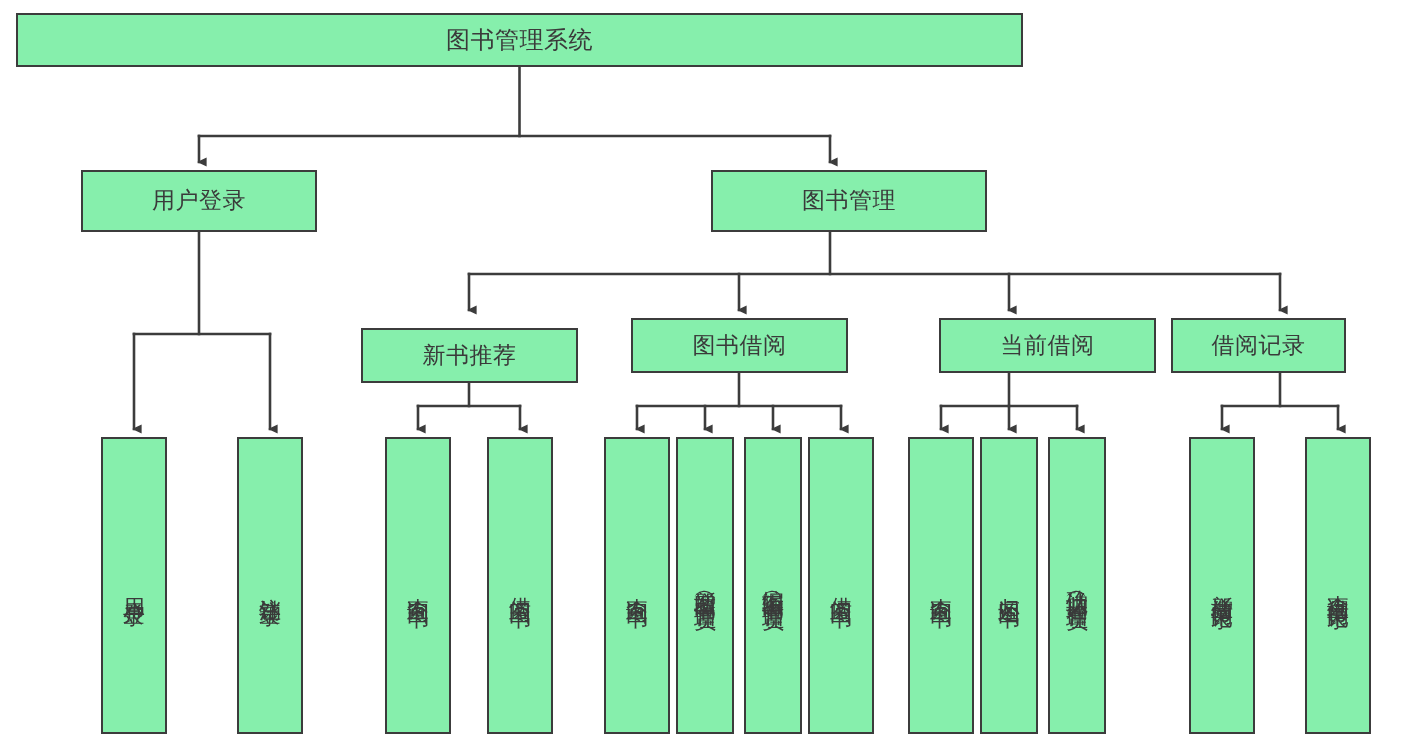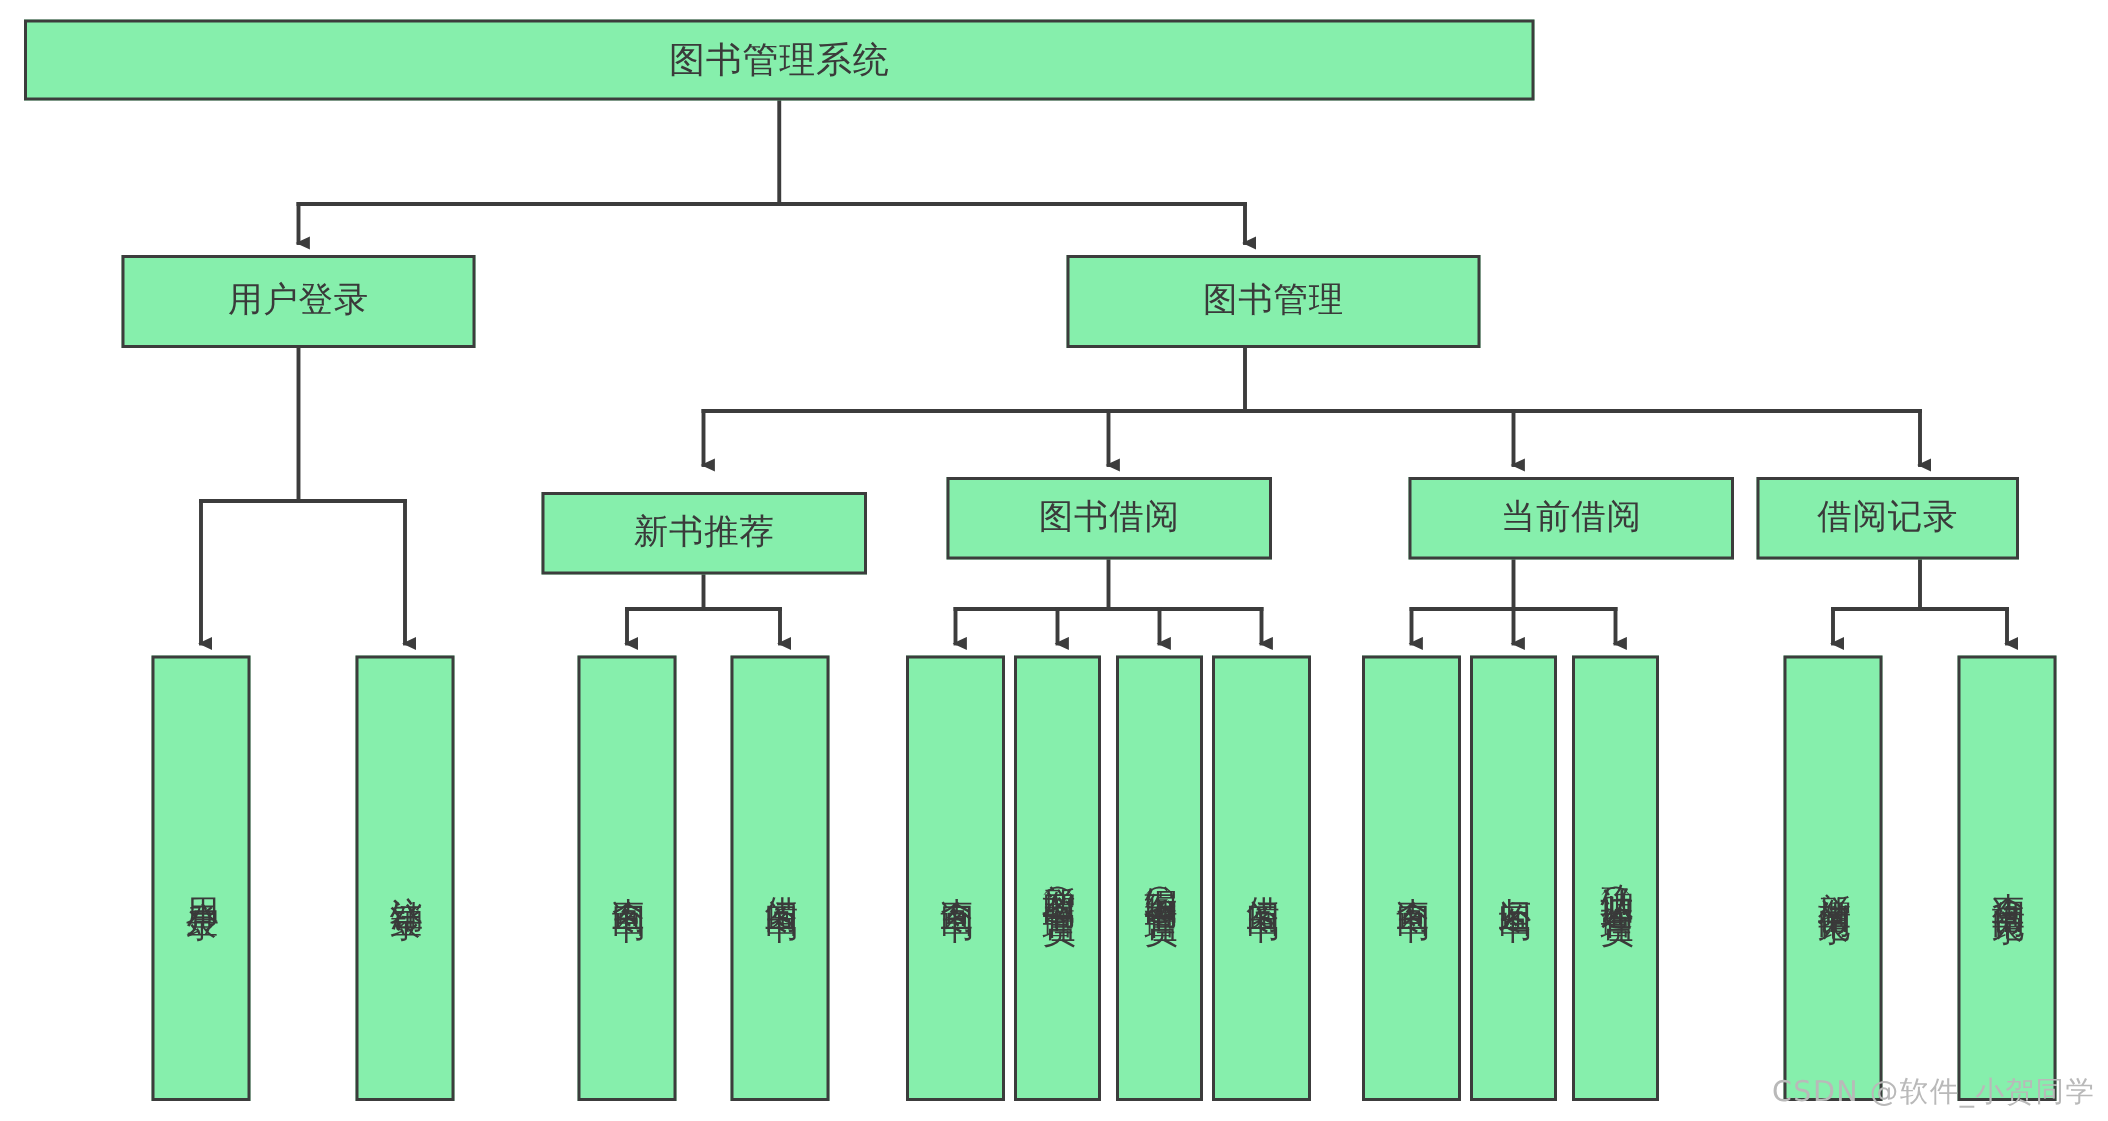--- a/index.html
+++ b/index.html
@@ -183,15 +183,14 @@
     <span class="label">确认归还（管理员）</span>
   </div>
 
   <div class="node leaf" style="left:1189px; top:437px; width:66px; height:297px;">
     <span class="label">新增借阅记录</span>
   </div>
   <div class="node leaf" style="left:1305px; top:437px; width:66px; height:297px;">
     <span class="label">查询借阅记录</span>
   </div>
 
-  <div class="watermark">CSDN @软件_小贺同学</div>
 
 </div>
 
 </body></html>

